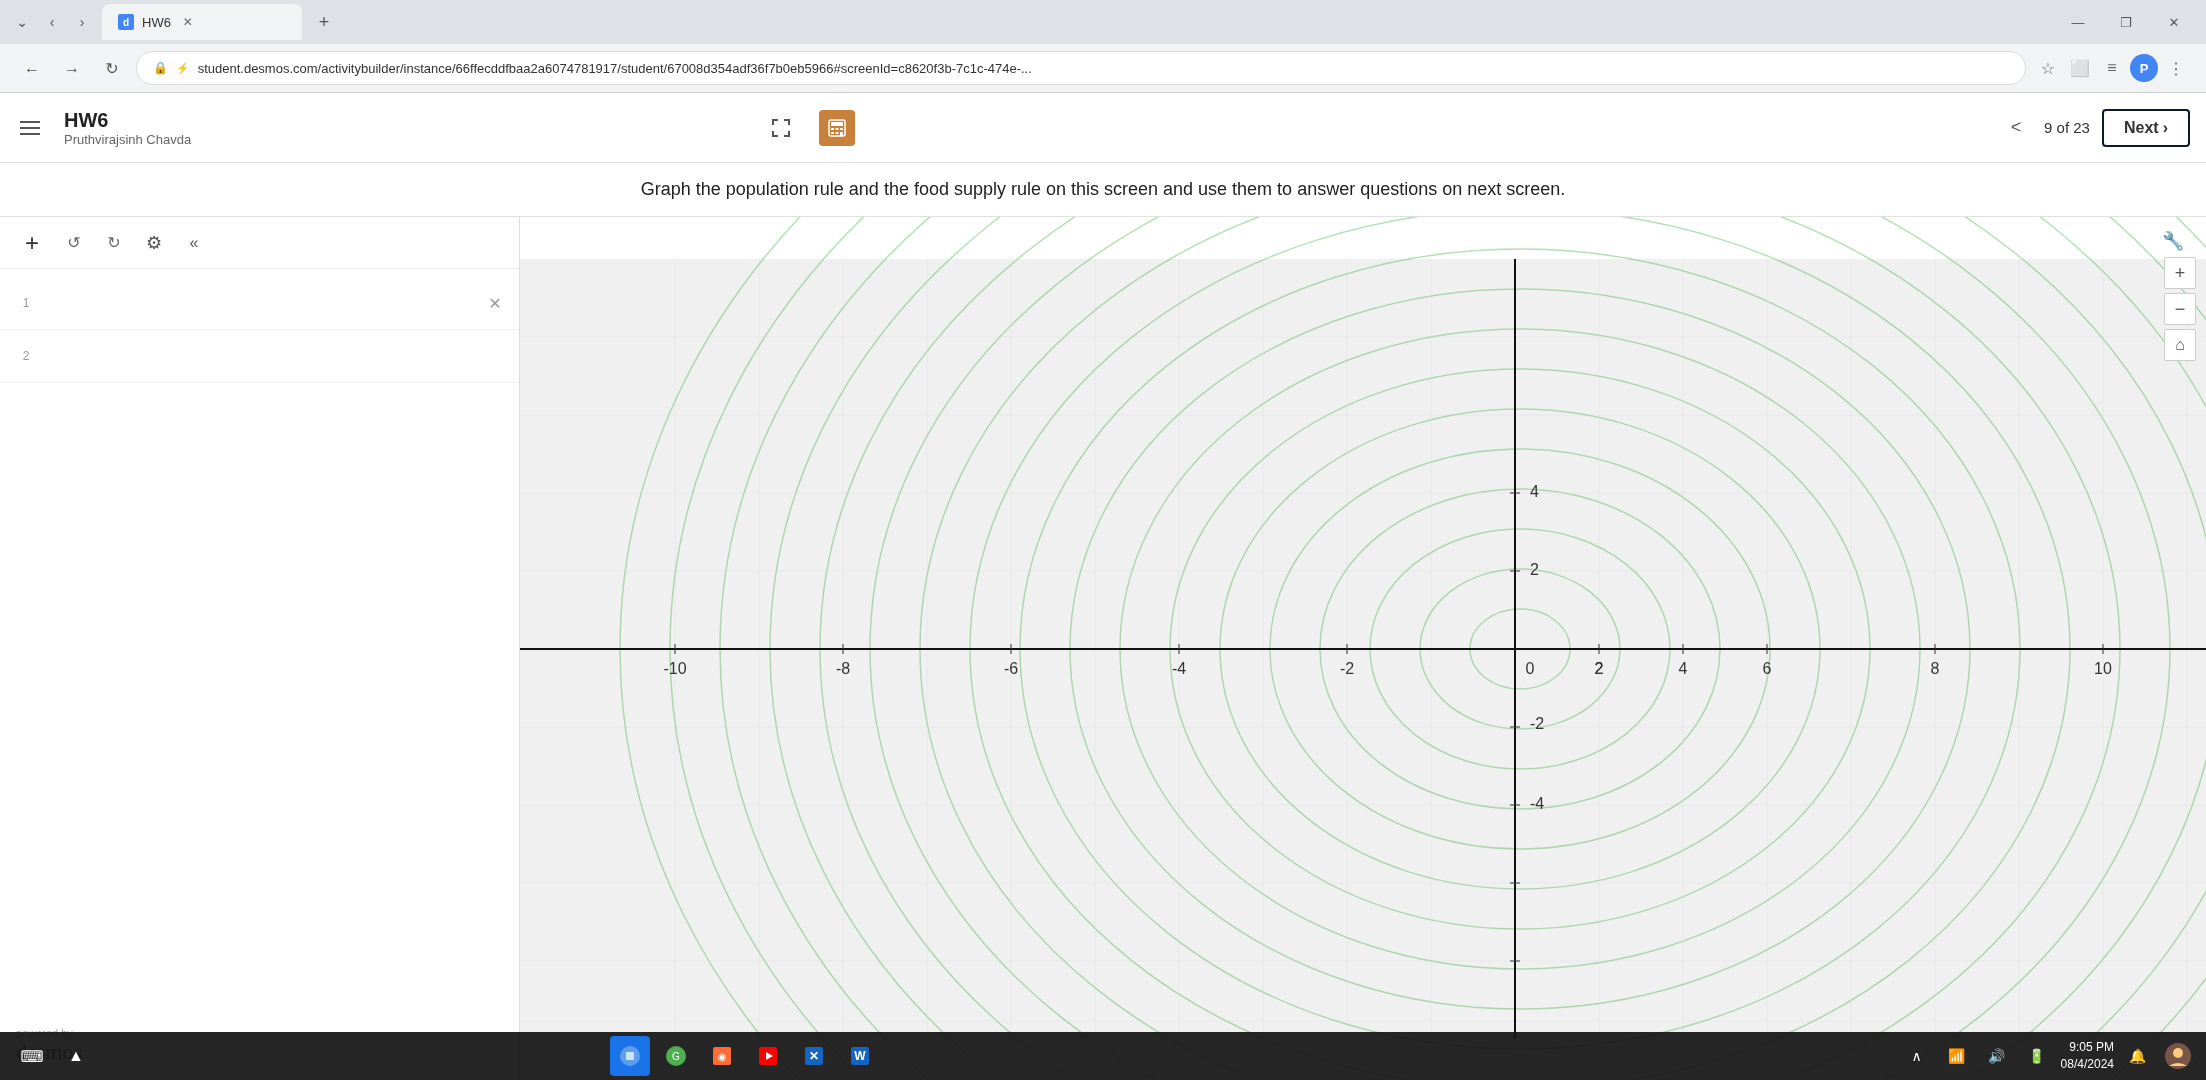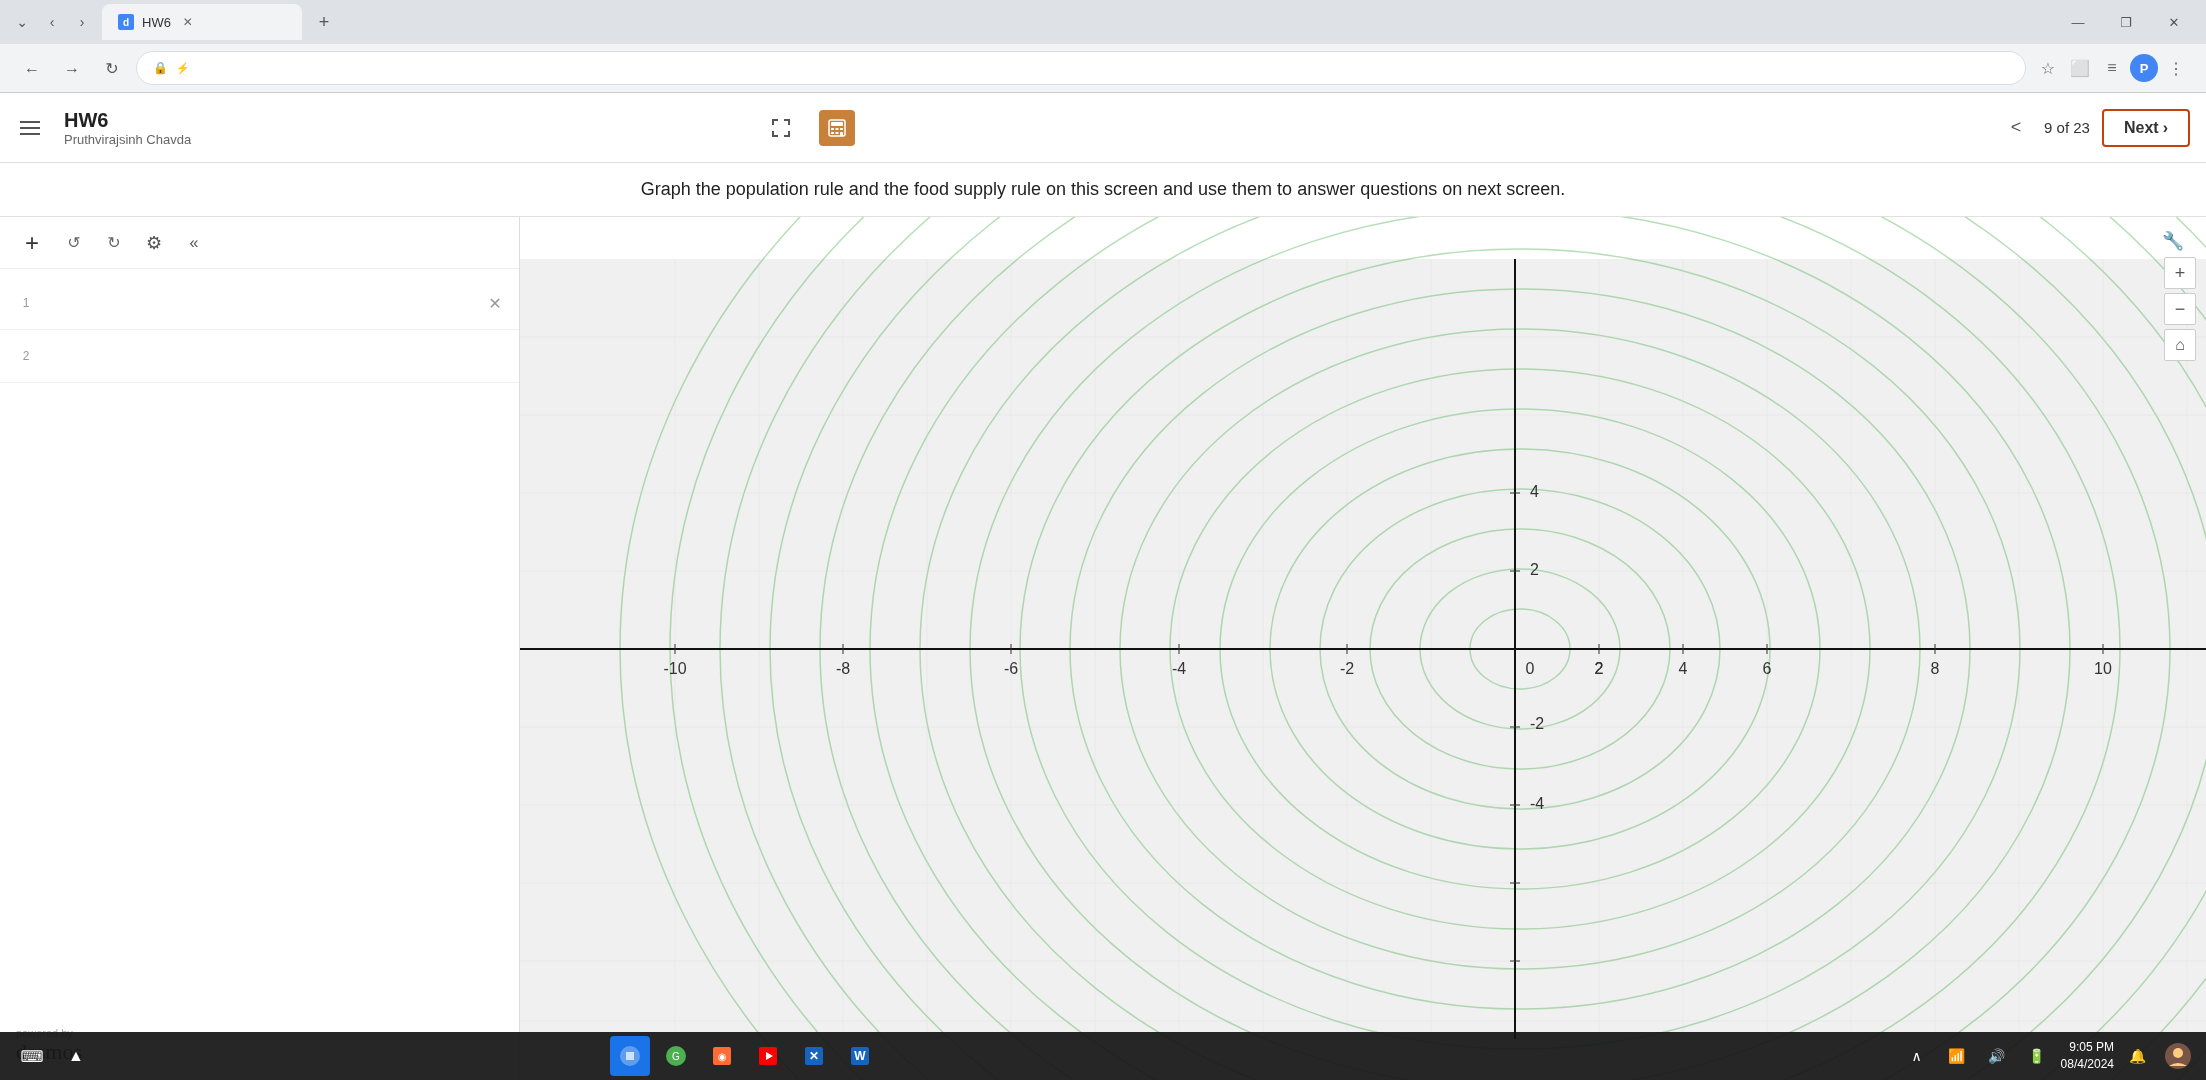--- a/index.html
+++ b/index.html
@@ -285,21 +285,21 @@
     }
     .page-count {
       font-size: 15px;
       color: #333;
     }
     .next-btn {
       display: flex;
       align-items: center;
       gap: 4px;
       padding: 8px 20px;
-      border: 2px solid #c2410c;
+      border: 2px solid #0f172a;
       border-radius: 4px;
       background: transparent;
       cursor: pointer;
       font-size: 16px;
       font-weight: 600;
       color: #333;
     }
 
     
     .main-layout {
@@ -622,20 +622,21 @@
     </div>
   </div>
 
   <div class="address-bar">
     <button class="nav-btn">←</button>
     <button class="nav-btn">→</button>
     <button class="nav-btn">↻</button>
     <div class="address-input">
       <span style="font-size:12px;color:#555">🔒</span>
       <span style="font-size:11px;color:#777">⚡</span>
+      <span class="address-text">student.desmos.com/activitybuilder/instance/66ffecddfbaa2a6074781917/student/67008d354adf36f7b0eb5966#screenId=c8620f3b-7c1c-474e-...</span>
     </div>
     <div class="address-icons">
       <button class="addr-icon-btn">☆</button>
       <button class="addr-icon-btn">⬜</button>
       <button class="addr-icon-btn">≡</button>
       <button class="profile-btn">P</button>
       <button class="addr-icon-btn">⋮</button>
     </div>
   </div>
 </div>

